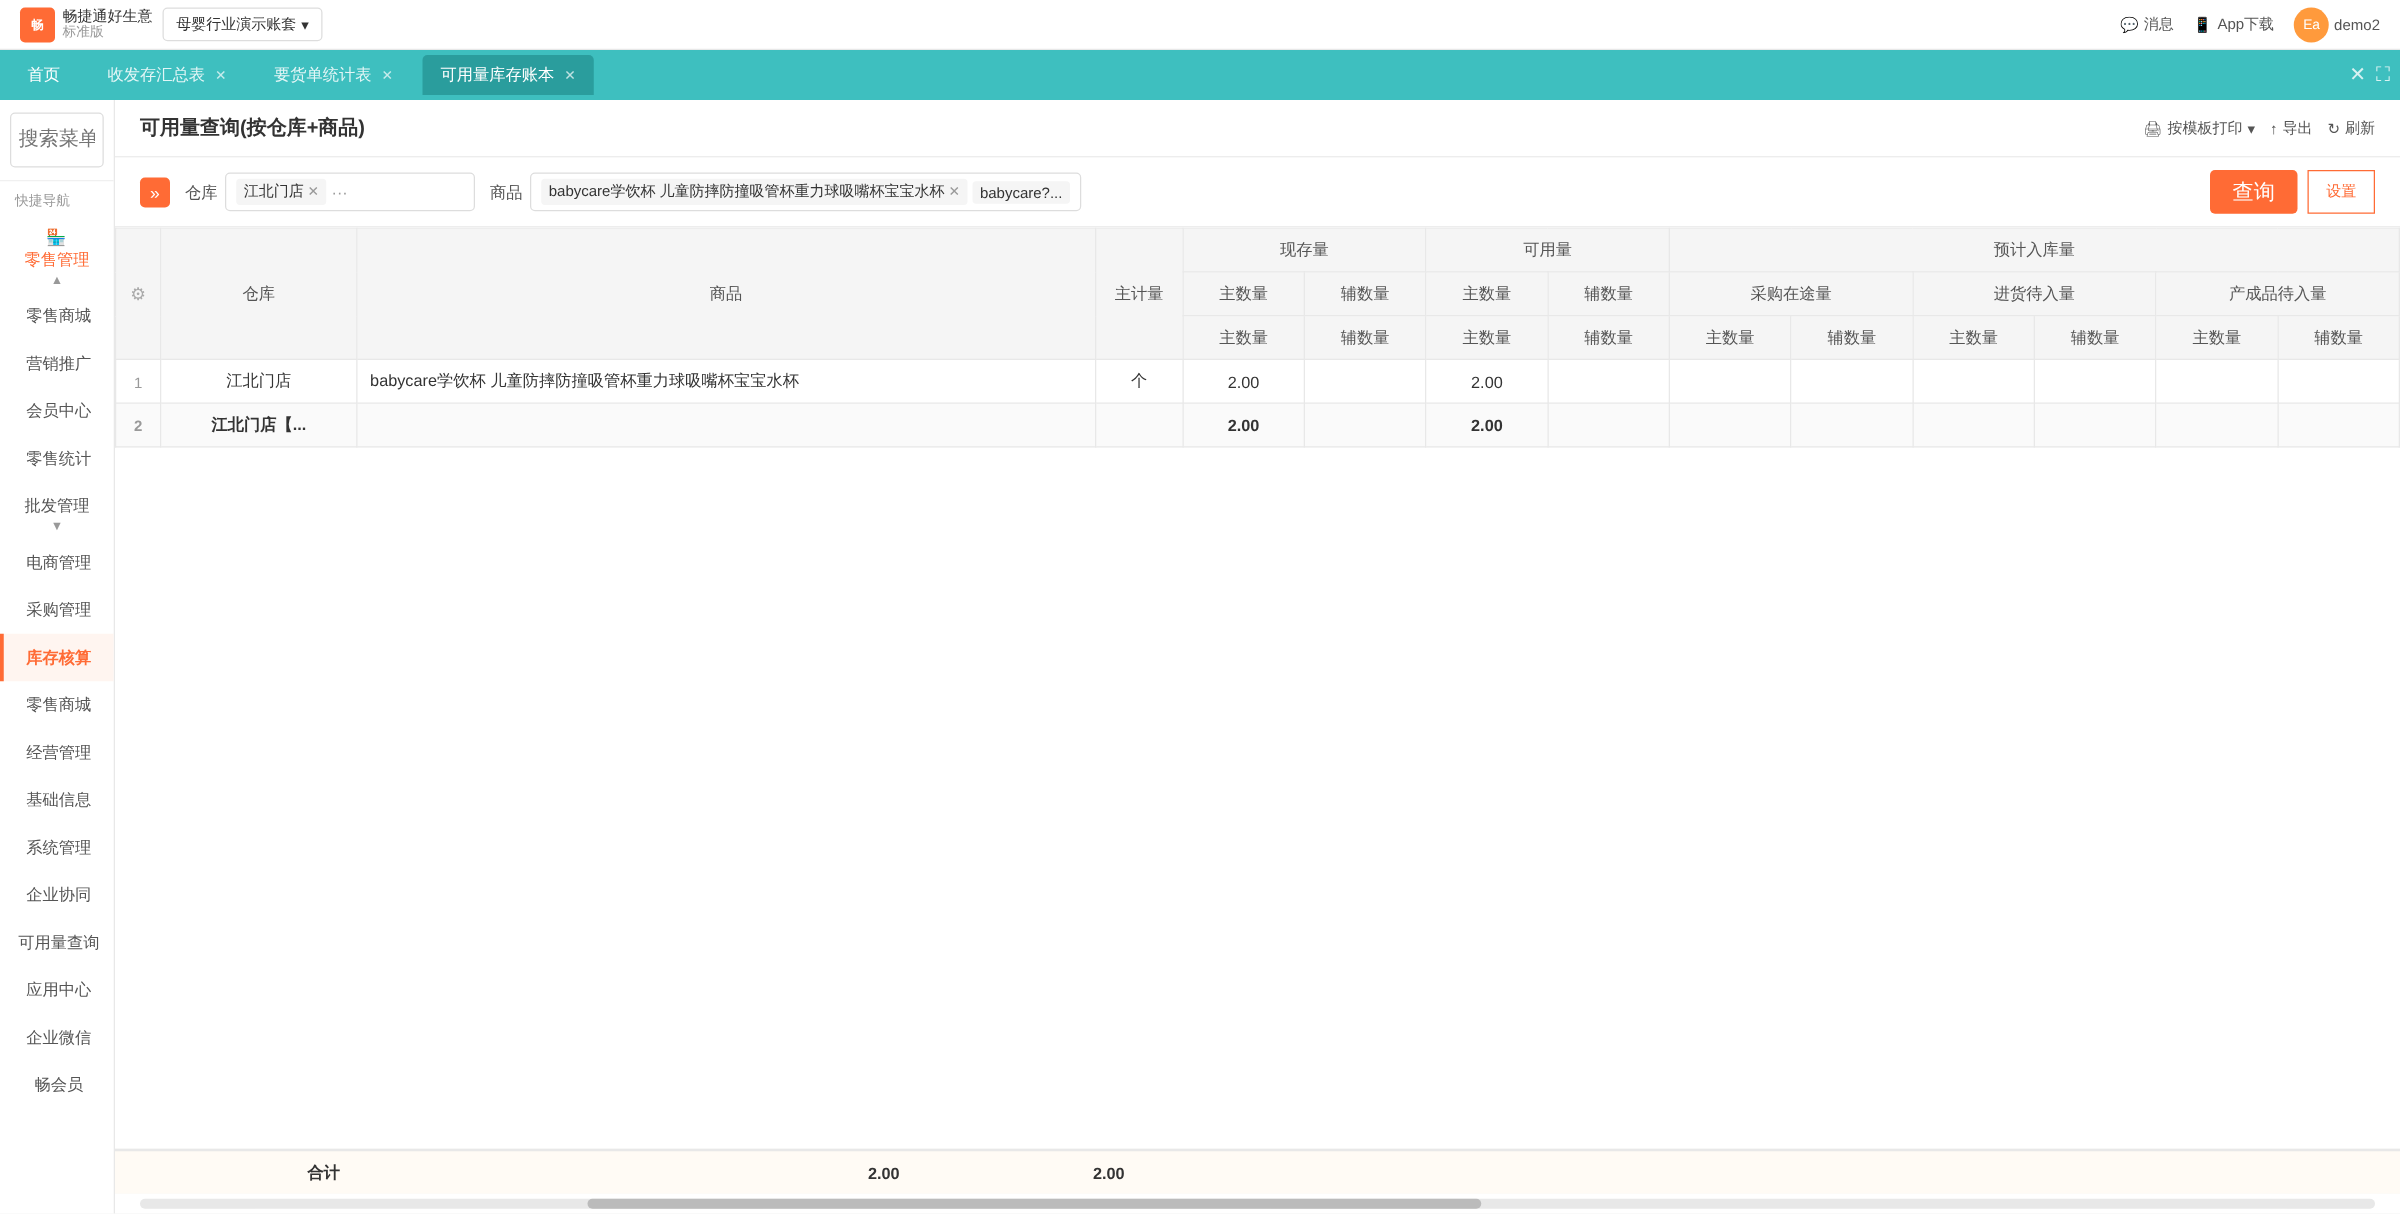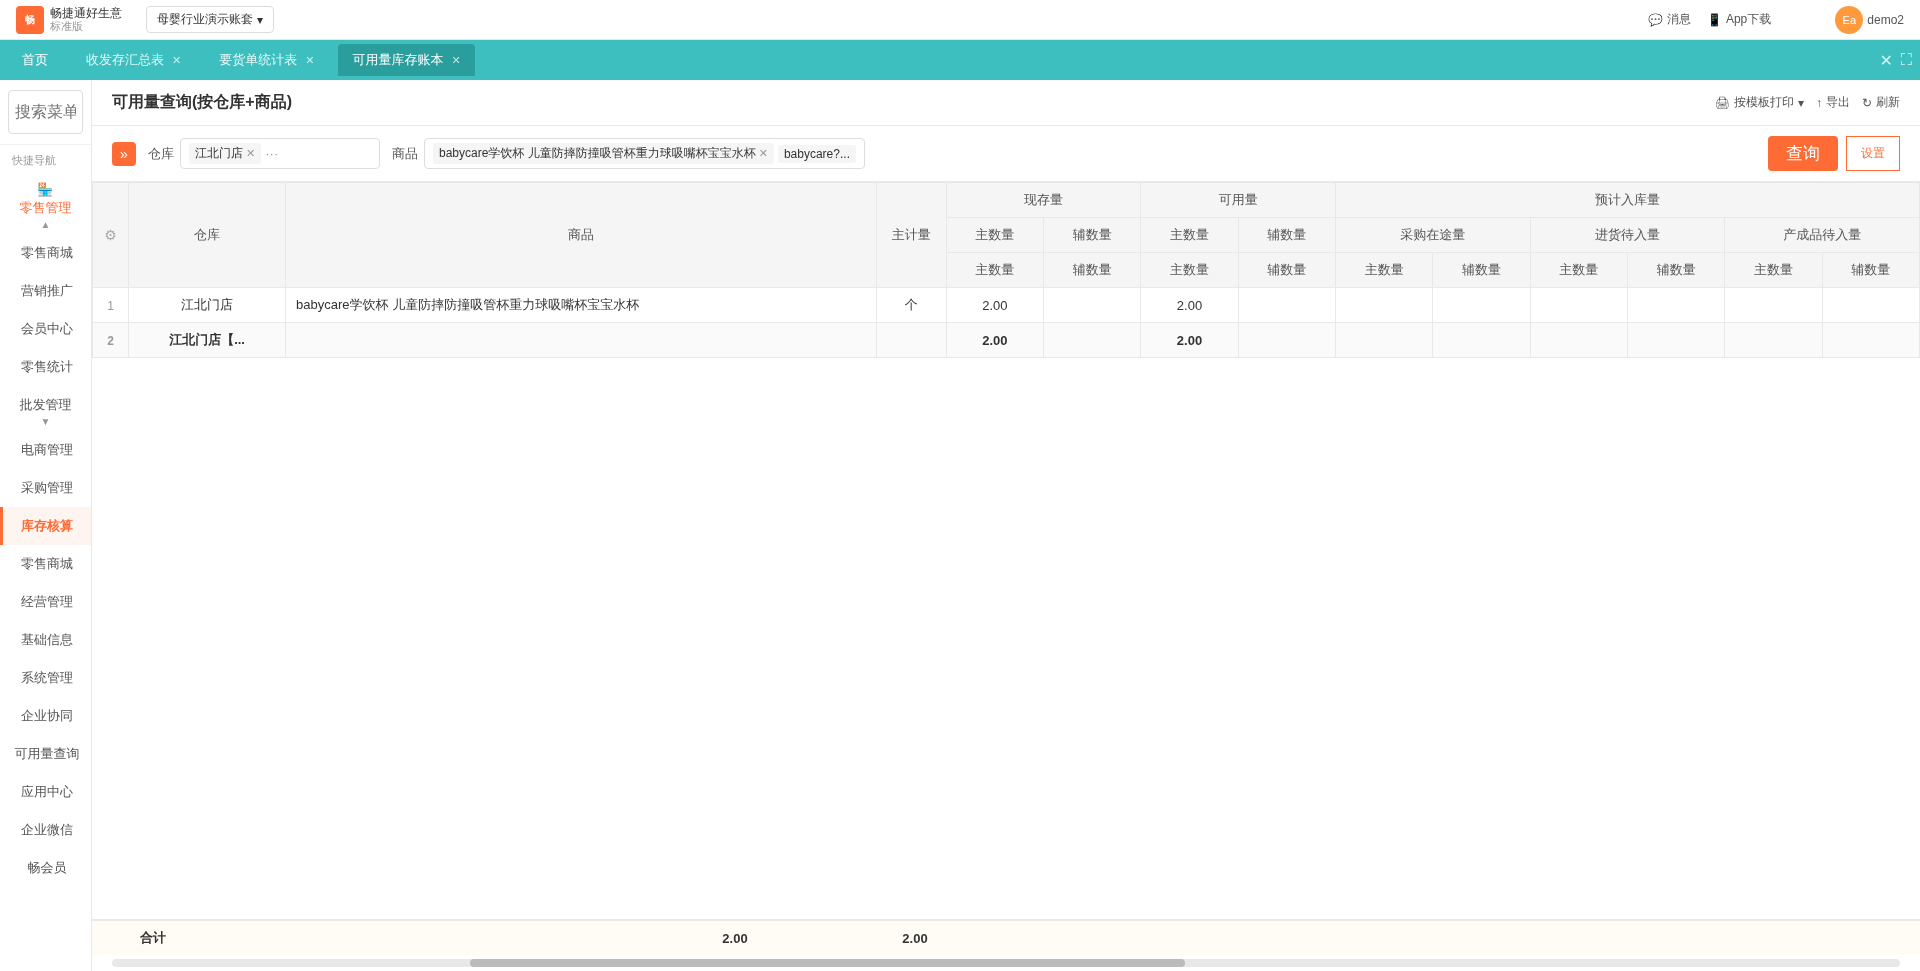--- a/index.html
+++ b/index.html
@@ -14,24 +14,24 @@
       justify-content: space-between;
       padding: 0 16px;
       border-bottom: 1px solid #e8e8e8;
       flex-shrink: 0;
     }
     .top-bar-left { display: flex; align-items: center; gap: 8px; }
     .brand-logo { display: flex; align-items: center; gap: 6px; }
     .brand-logo-icon { width: 28px; height: 28px; background: #ff6b35; border-radius: 4px; display: flex; align-items: center; justify-content: center; color: white; font-size: 10px; font-weight: bold; }
     .brand-text { font-size: 12px; color: #333; line-height: 1.2; }
     .brand-text .sub { color: #999; font-size: 11px; }
-    .industry-selector { display: flex; align-items: center; gap: 4px; padding: 4px 10px; border: 1px solid #ddd; border-radius: 4px; cursor: pointer; font-size: 12px; color: #333; background: #fff; margin-left: 16px; }
+    .industry-selector { display: flex; align-items: center; gap: 4px; padding: 4px 10px; border: 1px solid #ddd; border-radius: 4px; cursor: pointer; font-size: 12px; color: #333; background: #fff; }
     .top-bar-right { display: flex; align-items: center; gap: 16px; }
     .top-bar-right-item { display: flex; align-items: center; gap: 4px; cursor: pointer; color: #555; font-size: 12px; }
-    .avatar { width: 28px; height: 28px; border-radius: 50%; background: #ff9a3c; display: flex; align-items: center; justify-content: center; color: white; font-size: 11px; margin-left: 48px; }
+    .avatar { width: 28px; height: 28px; border-radius: 50%; background: #ff9a3c; display: flex; align-items: center; justify-content: center; color: white; font-size: 11px; }
 
     
     .nav-tabs {
       height: 40px;
       background: #3ebfbf;
       display: flex;
       align-items: center;
       padding: 0 8px;
       flex-shrink: 0;
       gap: 10px;
@@ -236,21 +236,21 @@
       background: #fffbf5;
       border-top: 2px solid #e8e8e8;
       padding: 8px 20px;
       display: flex;
       align-items: center;
       gap: 0;
       flex-shrink: 0;
       font-weight: bold;
       color: #333;
     }
-    .total-label { width: 160px; text-align: left; font-size: 13px; margin-left: 28px; }
+    .total-label { width: 160px; text-align: right; font-size: 13px; }
     .total-val { min-width: 90px; text-align: center; font-size: 13px; }
 
     
     .footer-scroll {
       background: #fff;
       padding: 4px 20px;
       flex-shrink: 0;
       display: flex;
       align-items: center;
     }

